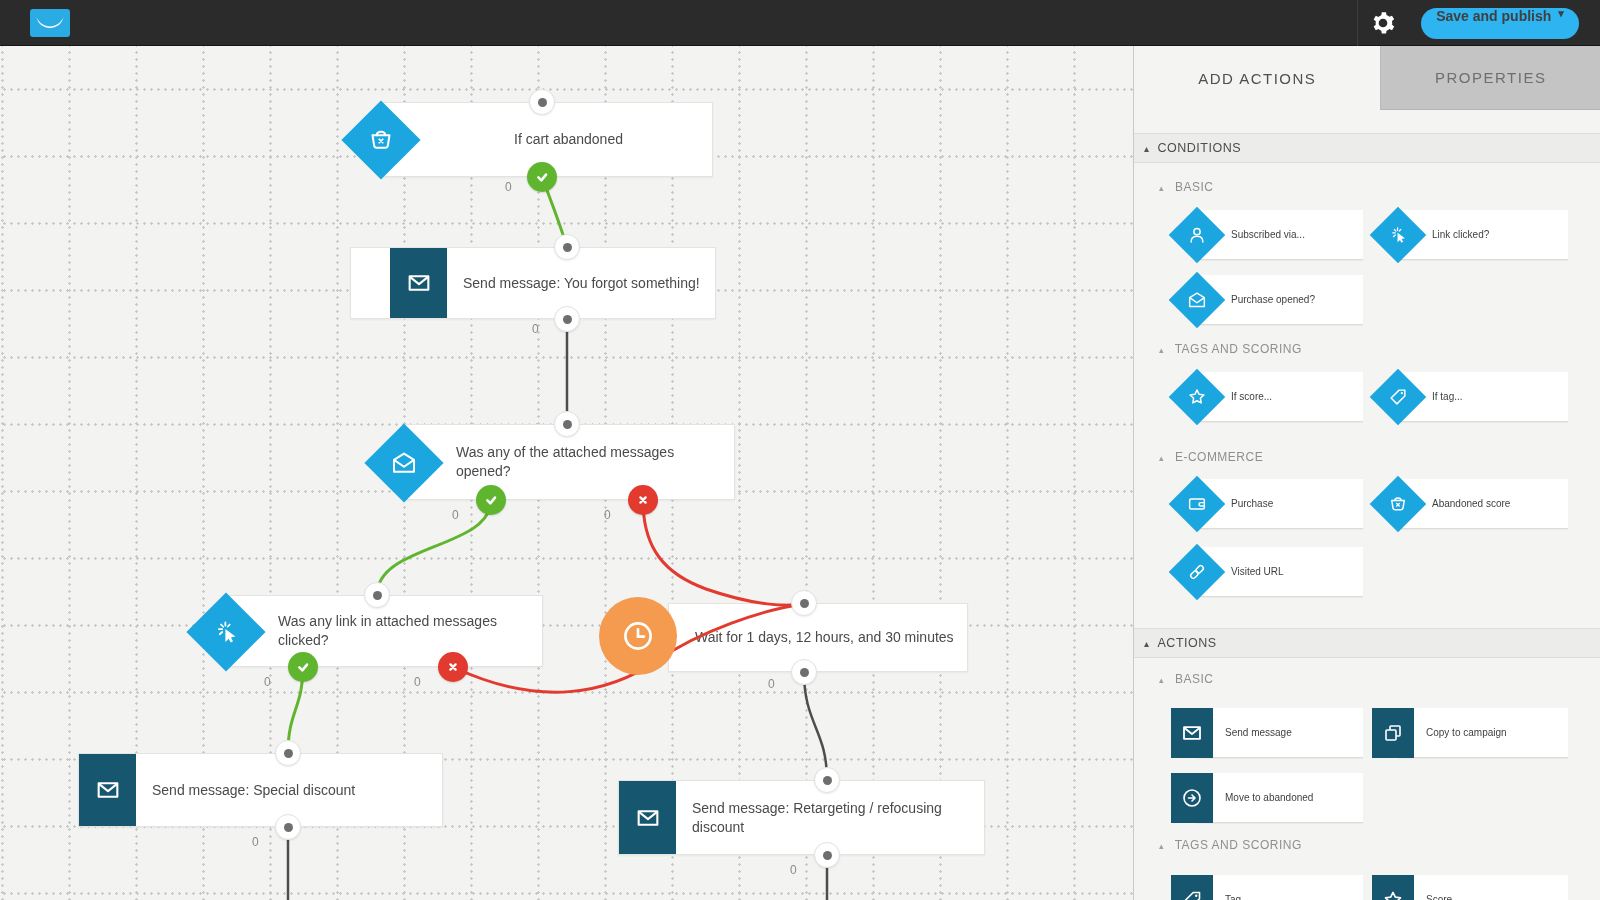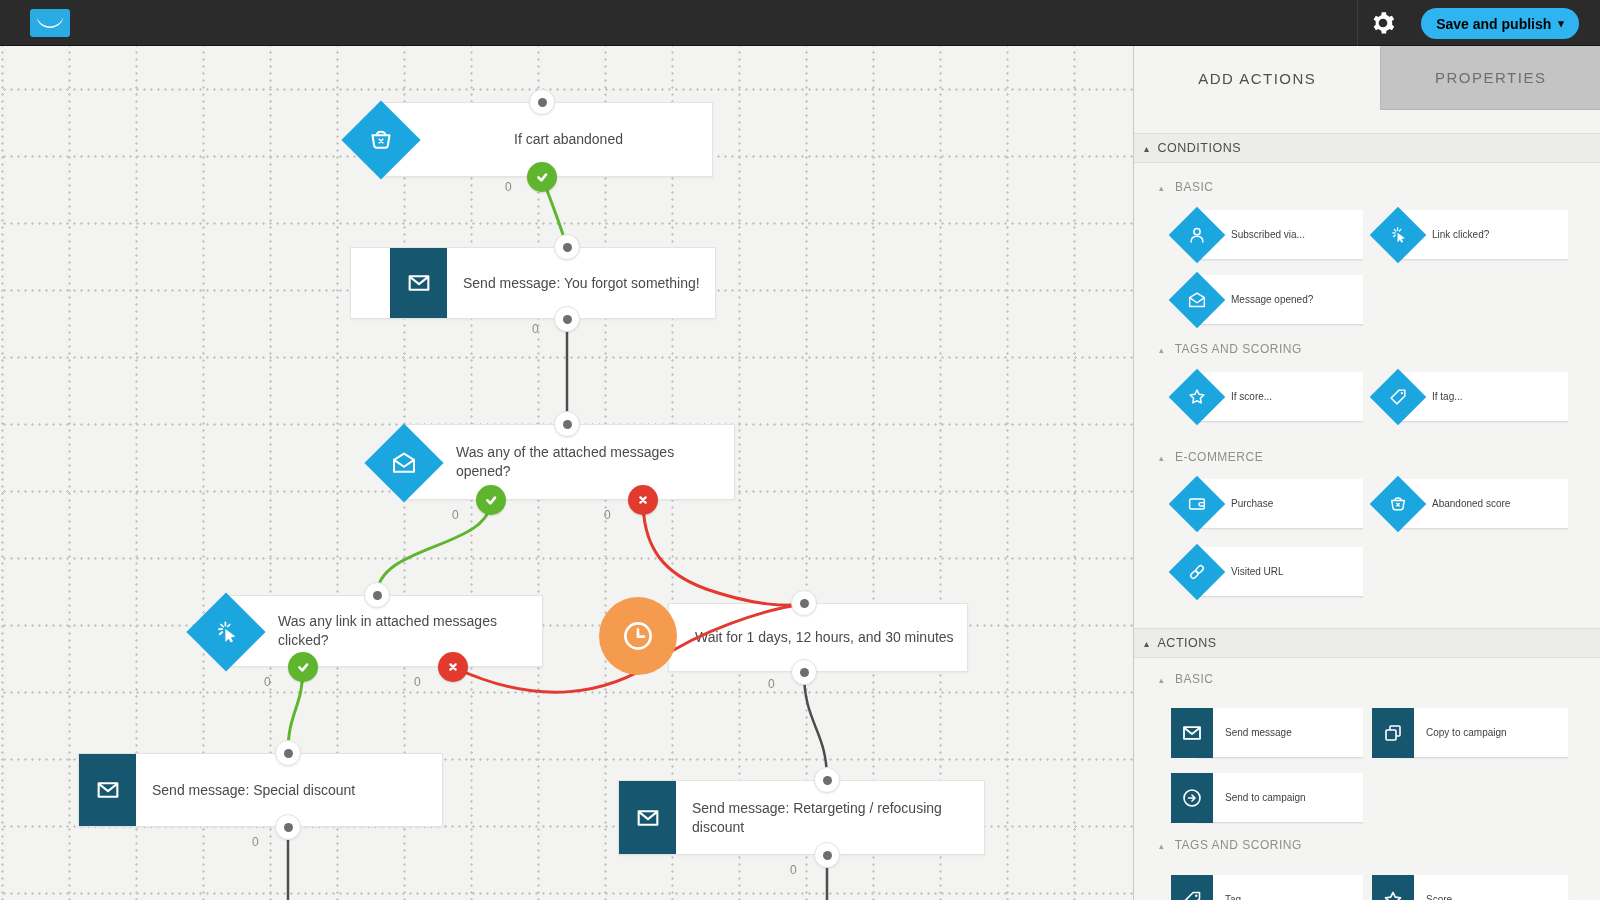--- a/index.html
+++ b/index.html
@@ -10,22 +10,22 @@
   *{margin:0;padding:0;box-sizing:border-box;}
   html,body{width:1600px;height:900px;overflow:hidden;font-family:"Liberation Sans",sans-serif;}
   body{background:var(--canvas-bg);}
 
   
   .topbar{position:absolute;left:0;top:0;width:1600px;height:46px;background:var(--topbar);border-bottom:1px solid #161616;z-index:50;}
   .logo{position:absolute;left:30px;top:9px;width:40px;height:28px;}
   .topbar-divider{position:absolute;left:1357px;top:0;width:1px;height:46px;background:#3d3d3d;}
   .gear-btn{position:absolute;left:1370px;top:10px;width:26px;height:26px;cursor:pointer;}
   .save-btn{position:absolute;left:1421px;top:8px;width:158px;height:31px;background:var(--btn-blue);
-    border:none;border-radius:16px;color:#000000;font-size:14px;font-weight:bold;font-family:"Liberation Sans",sans-serif;
-    display:flex;align-items:center;justify-content:center;gap:7px;cursor:pointer;}
+    border:none;border-radius:16px;color:#404040;font-size:14px;font-weight:bold;font-family:"Liberation Sans",sans-serif;
+    display:flex;justify-content:center;gap:7px;cursor:pointer;}
   .save-btn .caret{font-size:11px;line-height:1;}
 
   
   .canvas{position:absolute;left:0;top:46px;width:1133px;height:854px;overflow:hidden;
     background-color:var(--canvas-bg);
     background-image:radial-gradient(circle,#c8c8c8 1px,transparent 1.45px),radial-gradient(circle,#c8c8c8 1px,transparent 1.45px);
     background-size:7px 67px,67px 7px;background-position:1px 10px,36px 3px;}
   .node-card{position:absolute;background:#fff;border:1px solid #e3e3e2;box-shadow:0 1px 2px rgba(0,0,0,.05);
     display:flex;align-items:center;color:#4a4a4a;font-size:14px;line-height:1.35;z-index:2;}
   .node-card .txt{display:block;}
@@ -340,21 +340,21 @@
       <span class="lbl">Link clicked?</span>
     </div>
   </div>
   <div class="sb-row" style="top:229px;">
     <div class="sb-cell c1 sb-cond">
       <div class="sb-diamond">
           <svg class="g" viewBox="0 0 24 24">
             <use href="#i-mailopen"></use>
           </svg>
         </div>
-      <span class="lbl">Message opened?</span>
+      <span class="lbl">Purchase opened?</span>
     </div>
   </div>
 
   <div class="grp-title" style="top:296px;">
     <span class="arr">▴</span>
     <span>TAGS AND SCORING</span>
   </div>
   <div class="sb-row" style="top:326px;">
     <div class="sb-cell c1 sb-cond">
       <div class="sb-diamond">
@@ -434,21 +434,21 @@
       <span class="lbl">Copy to campaign</span>
     </div>
   </div>
   <div class="sb-row" style="top:727px;">
     <div class="sb-cell c1 sb-act">
       <div class="sb-sq">
           <svg viewBox="0 0 24 24">
             <use href="#i-move"></use>
           </svg>
         </div>
-      <span class="lbl">Send to campaign</span>
+      <span class="lbl">Move to abandoned</span>
     </div>
   </div>
 
   <div class="grp-title" style="top:792px;">
     <span class="arr">▴</span>
     <span>TAGS AND SCORING</span>
   </div>
   <div class="sb-row" style="top:829px;">
     <div class="sb-cell c1 sb-act">
       <div class="sb-sq">

